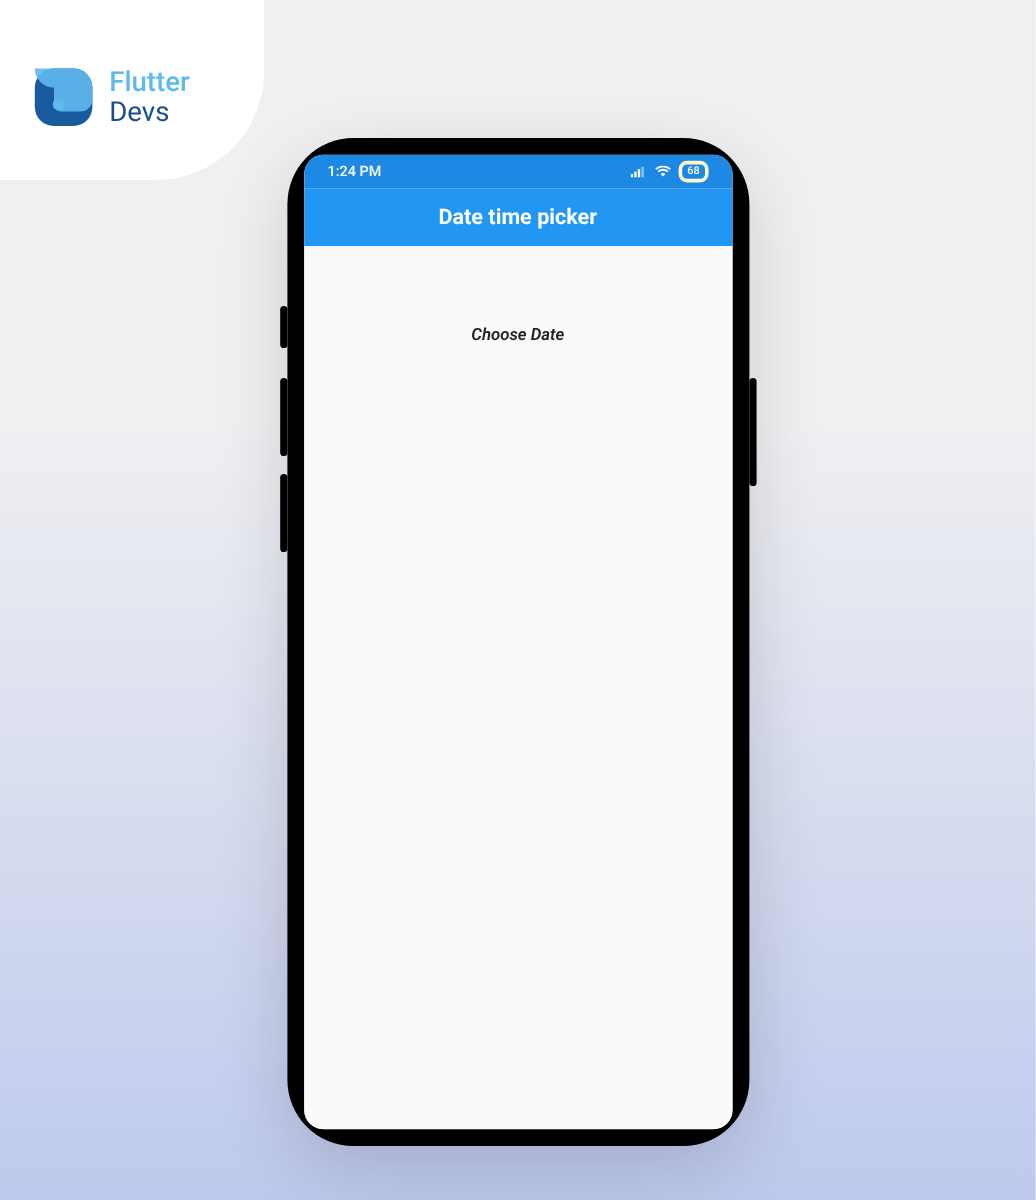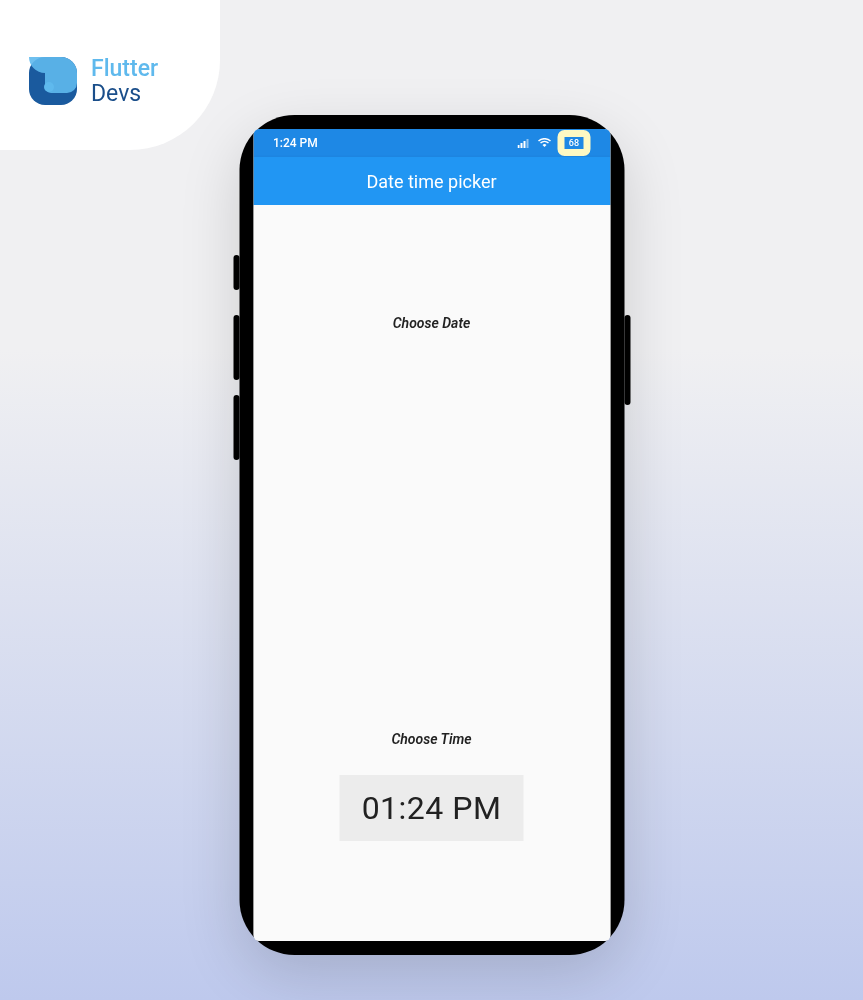--- a/index.html
+++ b/index.html
@@ -71,21 +71,21 @@
     }
     .btn-left-1 { left: -6px; top: 140px; width: 6px; height: 35px; }
     .btn-left-2 { left: -6px; top: 200px; width: 6px; height: 65px; }
     .btn-left-3 { left: -6px; top: 280px; width: 6px; height: 65px; }
     .btn-right  { right: -6px; top: 200px; width: 6px; height: 90px; }
 
     .phone-screen {
       width: 100%;
       height: 100%;
       background: #fafafa;
-      border-radius: 6px;
+      border-radius: 16px;
       overflow: hidden;
       display: flex;
       flex-direction: column;
       position: relative;
     }
     
     
     .status-bar {
       height: 28px;
       background: #1e88e5;
@@ -106,31 +106,31 @@
     
     
     .app-bar {
       height: 48px;
       background: #2196f3;
       display: flex;
       align-items: center;
       justify-content: center;
       color: #fff;
       font-size: 18px;
-      font-weight: 400;
+      font-weight: 700;
       box-shadow: 0 2px 4px rgba(0,0,0,0.2);
     }
     
     
     .app-body {
       flex: 1;
       background: #fafafa;
       display: flex;
       flex-direction: column;
-      padding-top: 110px;
+      padding-top: 66px;
     }
     .section {
       display: flex;
       flex-direction: column;
       align-items: center;
       gap: 28px;
     }
     .section-label {
       font-style: italic;
       font-weight: 600;
@@ -148,21 +148,21 @@
     }
     .spacer {
       flex: 1;
     }
     .section-bottom {
       margin-bottom: 100px;
     }
 
     
     .battery-pill {
-      border: 7px solid #fef9c3;
+      border: 3px solid #fef9c3;
       border-radius: 7px;
       padding: 0 4px;
       font-size: 9px;
       line-height: 12px;
       display: inline-flex;
       align-items: center;
     }
   </style>
 </head>
 <body>
@@ -218,23 +218,17 @@
     </div>
 
     <div class="app-body">
 
       <div class="section">
         <span class="section-label">Choose Date</span>
       </div>
 
       <div class="spacer"></div>
 
-      <div class="section section-bottom">
-        <span class="section-label">Choose Time</span>
-        <div class="value-button">
-          <span>01:24 PM</span>
-        </div>
-      </div>
 
     </div>
 
   </div>
 </div>
 
 </body></html>

